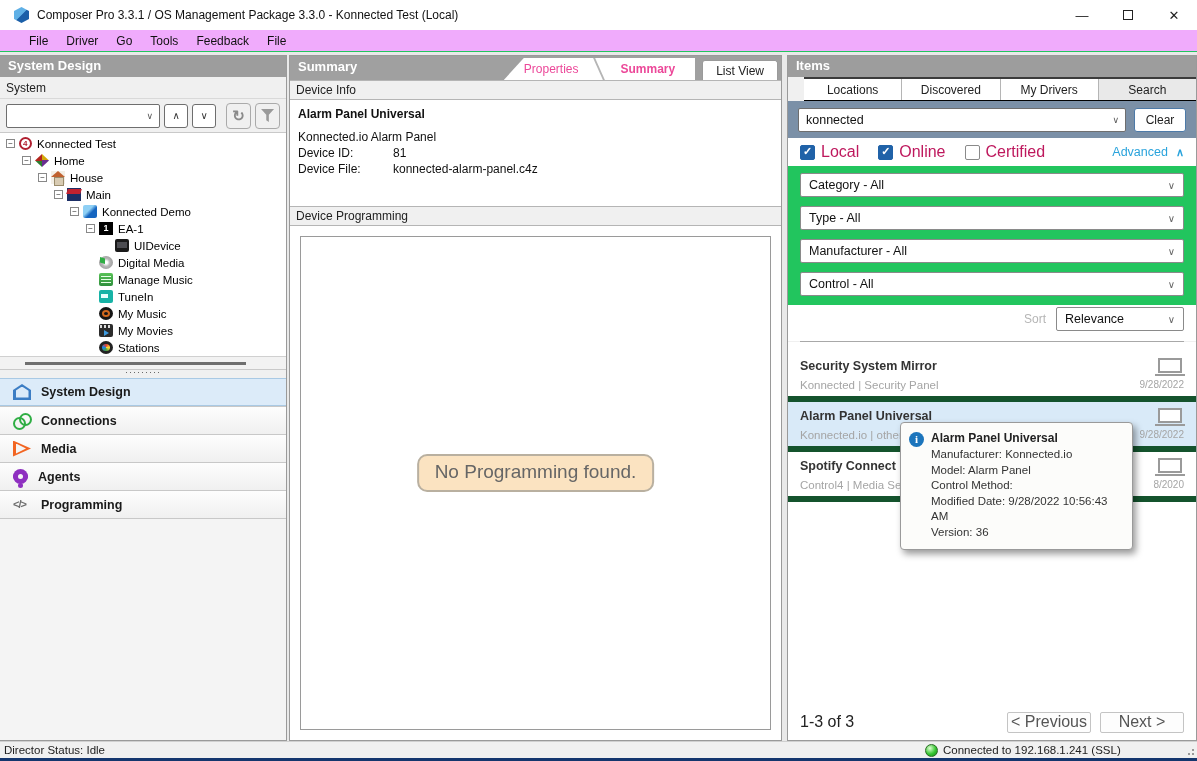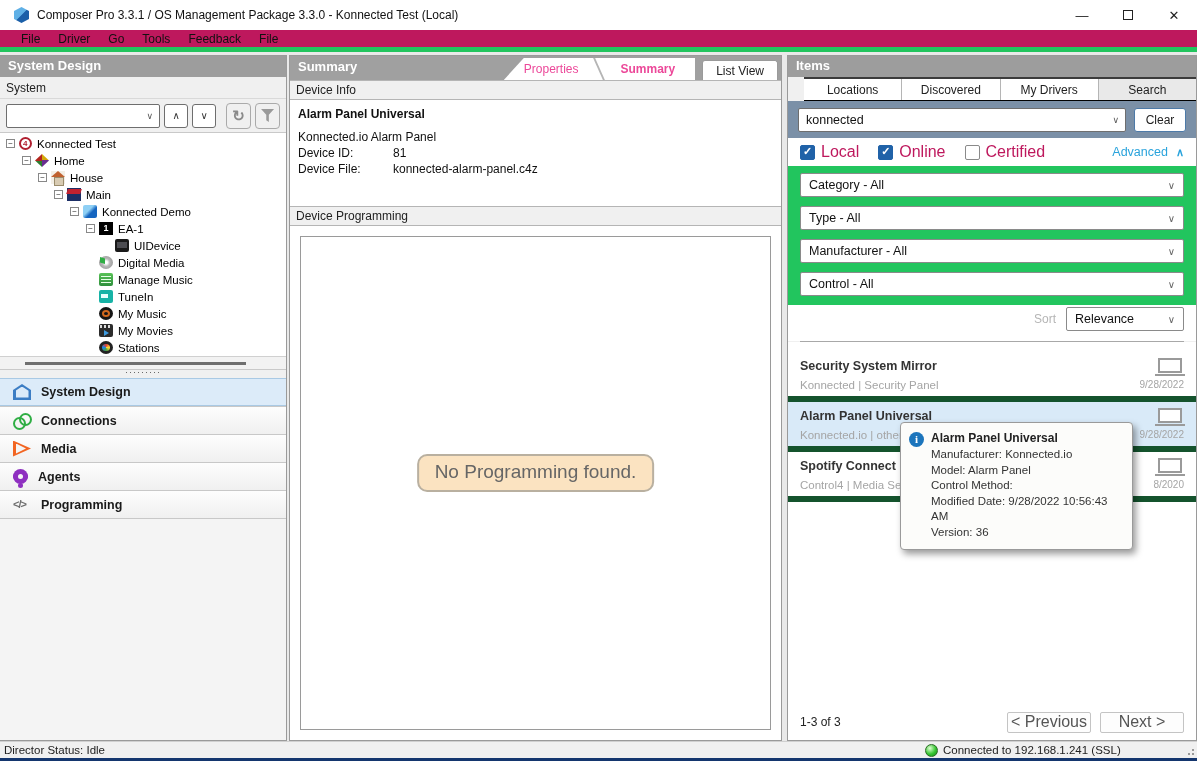--- a/index.html
+++ b/index.html
@@ -9,21 +9,21 @@
 
   
   .titlebar { height:30px; background:#ffffff; display:flex; align-items:center; flex-shrink:0; }
   .app-cube { width:15px; height:16px; margin:0 8px 0 14px; background:linear-gradient(135deg,#5fb0e6 48%,#1b5fa8 52%); clip-path:polygon(50% 0,100% 25%,100% 75%,50% 100%,0 75%,0 25%); }
   .title-text { font-size:12px; color:#111; }
   .win-controls { margin-left:auto; display:flex; height:100%; }
   .win-btn { width:46px; height:100%; display:flex; align-items:center; justify-content:center; font-size:13px; color:#222; cursor:default; }
   .win-btn .box { width:10px; height:10px; border:1px solid #222; }
 
   
-  .menubar { height:22px; background:#be185d; display:flex; align-items:center; padding-left:12px; flex-shrink:0; border-bottom:5px solid #22c55e; }
+  .menubar { height:22px; background:#f0abfc; display:flex; align-items:center; padding-left:20px; flex-shrink:0; border-bottom:1px solid #22c55e; }
   .menu-item { font-size:12px; color:#111; padding:2px 9px; }
 
   
   .main { flex:1; display:flex; background:#e9e9e9; overflow:hidden; }
   .panel { background:#f0f0f0; border:1px solid #9a9a9a; display:flex; flex-direction:column; overflow:hidden; }
   .panel-header { height:21px; background:#9d9d9d; color:#fff; font-weight:bold; font-size:13px; padding:2px 0 0 8px; flex-shrink:0; }
   .left-panel  { width:287px; margin:3px 0 0 0; border-left:none; }
   .mid-panel   { width:493px; margin:3px 2px 0 2px; }
   .right-panel { width:410px; margin:3px 0 0 3px; flex:1; }
 
@@ -108,36 +108,36 @@
   .checkbox.checked::after { content:"\2713"; position:absolute; left:2px; top:-1px; color:#fff; font-size:11px; font-weight:bold; }
   .cb-group { display:flex; align-items:center; margin-right:12px; }
   .cb-label { font-size:16px; color:#be185d; }
   .advanced { margin-left:auto; font-size:12.5px; color:#29a3dc; display:flex; align-items:center; gap:8px; }
   .advanced .chev-up { font-size:11px; font-weight:bold; color:#29a3dc; }
   .selects { background:#22c55e; padding:7px 0 0; flex-shrink:0; }
   .select { height:24px; border:1px solid #8a8a8a; border-radius:2px; margin:0 12px 9px; display:flex; align-items:center; padding-left:8px; font-size:12.5px; color:#111; background:#fff; }
   .select .chev { margin-left:auto; color:#666; font-size:10px; padding-right:8px; }
   .sort-row { background:#fff; display:flex; align-items:center; justify-content:flex-end; padding:2px 12px 10px; gap:10px; flex-shrink:0; }
   .sort-label { font-size:12px; color:#b5b5b5; }
-  .sort-select { width:118px; margin:0; }
+  .sort-select { width:128px; margin:0; }
   .list-divider { border-top:1px solid #a8a8a8; margin:0 12px; background:#fff; }
   .results { background:#fff; flex:1; position:relative; padding-top:10px; }
   .result-row { height:50px; position:relative; padding:7px 12px 0; border-bottom:6px solid #14532d; }
   .result-row.selected { background:#d9eaf8; }
   .result-title { font-size:12.5px; font-weight:bold; color:#333; }
   .result-sub { font-size:11.5px; color:#a5a5a5; margin-top:6px; }
   .monitor-icon { position:absolute; right:14px; top:6px; width:24px; height:15px; border:2px solid #9a9a9a; background:#fff; }
   .monitor-icon::after { content:""; position:absolute; left:-5px; right:-5px; bottom:-5px; height:2px; background:#9a9a9a; }
   .result-date { position:absolute; right:12px; bottom:6px; font-size:10px; color:#a5a5a5;text-align:right; }
   .tooltip { position:absolute; left:112px; top:80px; width:233px; z-index:40; background:#fcfcfa; border:1px solid #9a9a9a; border-radius:4px; box-shadow:3px 4px 7px rgba(0,0,0,0.4); padding:8px 8px 9px 30px; }
   .info-icon { position:absolute; left:8px; top:9px; width:15px; height:15px; background:#1c75bc; border-radius:50%; color:#fff; font-size:11px; font-weight:bold; font-family:"Liberation Serif",serif; text-align:center; line-height:15px; }
   .tt-title { font-size:12px; font-weight:bold; color:#222; margin-bottom:2px; }
   .tt-line { font-size:11.5px; color:#333; line-height:15.5px; }
   .pagination { height:36px; background:#fff; display:flex; align-items:center; padding:0 12px; gap:9px; flex-shrink:0; }
-  .page-range { font-size:12px; color:#222; margin-right:auto; }
+  .page-range { font-size:16px; color:#222; margin-right:auto; }
   .page-btn { width:84px; height:21px; background:#fdfdfd; border:1px solid #c4c4c4; border-radius:2px; font-size:16px; color:#555; display:flex; align-items:center; justify-content:center; }
 
   
   .statusbar { height:17px; background:#f0f0f0; border-top:1px solid #d0d0d0; display:flex; align-items:center; font-size:11.5px; color:#222; flex-shrink:0; position:relative; }
   .status-left { padding-left:4px; }
   .status-conn { position:absolute; left:925px; display:flex; align-items:center; gap:5px; }
   .green-ball { width:13px; height:13px; border-radius:50%; background:radial-gradient(circle at 35% 30%,#dfffd2,#35c531 55%,#1c8a1a); border:1px solid #2a6b24; }
   .grip { position:absolute; right:2px; bottom:2px; width:10px; height:10px; background:radial-gradient(circle 1px at 8px 8px,#999 95%,transparent), radial-gradient(circle 1px at 8px 4px,#999 95%,transparent), radial-gradient(circle 1px at 4px 8px,#999 95%,transparent); }
 </style>
 </head>

